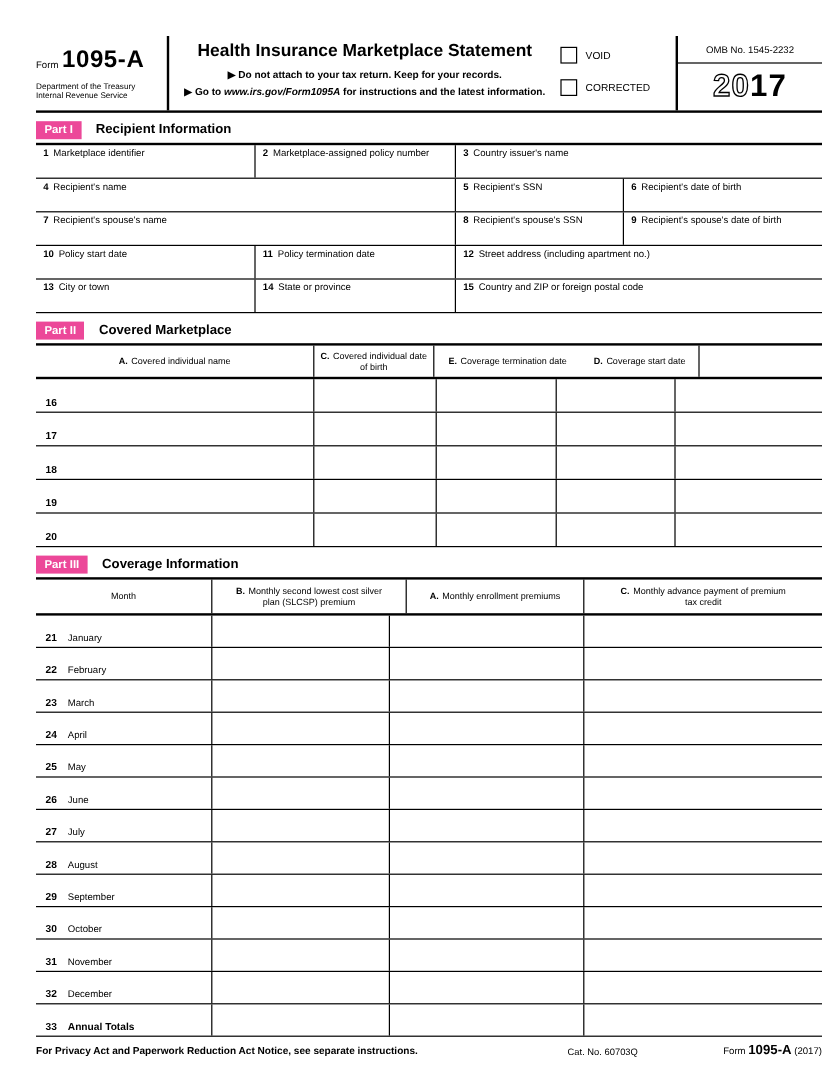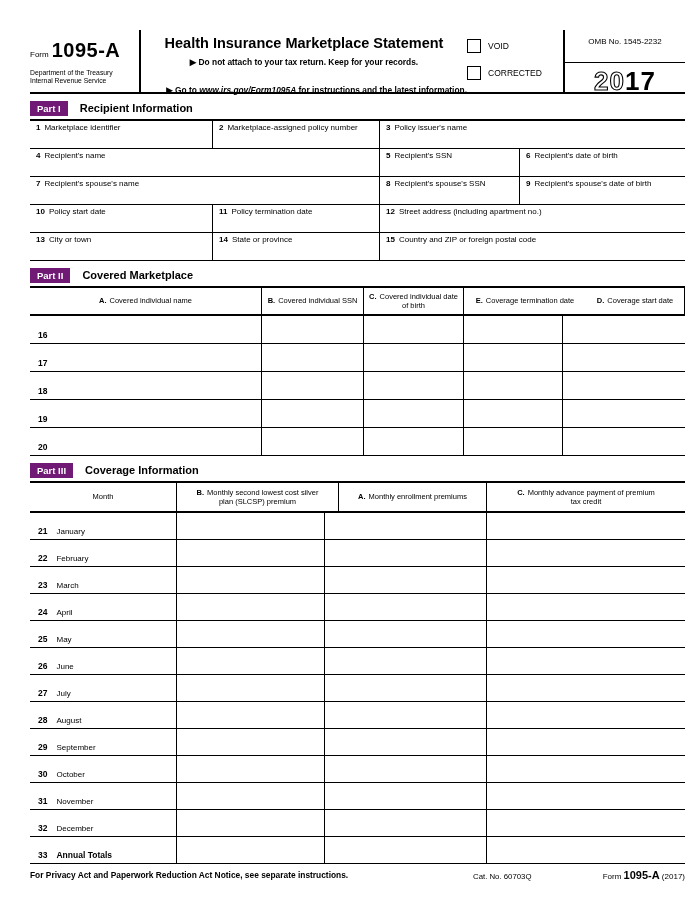--- a/index.html
+++ b/index.html
@@ -10,37 +10,37 @@
   
   .hdr { display:flex; height:64px; border-bottom:2px solid #000; }
   .hdr-left { width:111px; border-right:2px solid #000; padding-top:9px; }
   .form-line { display:flex; align-items:flex-end; }
   .form-word { font-size:8px; padding-bottom:3px; }
   .form-num  { font-size:20px; font-weight:bold; letter-spacing:.5px; margin-left:3px; }
   .dept { font-size:6.8px; margin-top:7px; line-height:1.25; }
   .hdr-mid { flex:1; text-align:center; padding-top:5px; }
   .hdr-title { font-size:14.5px; font-weight:bold; }
   .instr { font-size:8.4px; font-weight:bold; margin-top:6px; }
-  .instr2 { margin-top:18px;text-align:right; }
+  .instr2 { margin-top:4px; }
   .instr .url { font-style:italic; }
   .hdr-void { width:96px; padding-top:9px; }
   .chk-row { display:flex; align-items:center; margin-bottom:13px; }
   .chk { width:14px; height:14px; border:1.5px solid #000; background:#fff; }
   .chk-label { font-size:8.5px; margin-left:7px; }
   .hdr-omb { width:122px; border-left:2px solid #000; text-align:center; }
-  .omb { font-size:8px; padding:7px 0 16px; border-bottom:1.5px solid #000; }
+  .omb { font-size:8px; padding:7px 0 6px; border-bottom:1.5px solid #000; }
   .year { font-size:26px; font-weight:bold; margin-top:3px; letter-spacing:1px; }
   .y-out { color:#888; font-weight:bold; }
   @supports (-webkit-text-stroke: 1px #000) {
     .y-out { color:#fff; -webkit-text-stroke:1.1px #000; }
   }
 
   
   .part-row { display:flex; align-items:center; margin:7px 0 4px; height:14px; }
-  .part-badge { background:#701a75; color:#fff; font-weight:bold; font-size:9.5px; padding:2px 7px 2px; }
+  .part-badge { background:#ec4899; color:#fff; font-weight:bold; font-size:9.5px; padding:2px 7px 2px; }
   .part-title { font-weight:bold; font-size:11px; margin-left:12px; }
 
   
   .t1 { border-top:2px solid #000; }
   .t1row { display:flex; height:28px; border-bottom:1px solid #000; }
   .t1 .cell { padding:2px 2px 0 6px; font-size:8px; border-right:1px solid #000; line-height:1.2; }
   .t1 .cell.last { border-right:none; }
   .fnum { font-weight:bold; margin-right:4px; }
   .w183{width:183px} .w167{width:167px} .w305{width:305px}
   .w350{width:350px} .w140{width:140px} .w165{width:165px}
@@ -121,21 +121,21 @@
 
   <div class="part-row">
     <span class="part-badge">Part I</span>
     <span class="part-title">Recipient Information</span>
   </div>
 
   <div class="t1">
     <div class="t1row">
       <div class="cell w183"><span class="fnum">1</span><span>Marketplace identifier</span></div>
       <div class="cell w167"><span class="fnum">2</span><span>Marketplace-assigned policy number</span></div>
-      <div class="cell w305 last"><span class="fnum">3</span><span>Policy issuer's name</span></div>
+      <div class="cell w305 last"><span class="fnum">3</span><span>Country issuer's name</span></div>
     </div>
     <div class="t1row">
       <div class="cell w350"><span class="fnum">4</span><span>Recipient's name</span></div>
       <div class="cell w140"><span class="fnum">5</span><span>Recipient's SSN</span></div>
       <div class="cell w165 last"><span class="fnum">6</span><span>Recipient's date of birth</span></div>
     </div>
     <div class="t1row">
       <div class="cell w350"><span class="fnum">7</span><span>Recipient's spouse's name</span></div>
       <div class="cell w140"><span class="fnum">8</span><span>Recipient's spouse's SSN</span></div>
       <div class="cell w165 last"><span class="fnum">9</span><span>Recipient's spouse's date of birth</span></div>
@@ -154,23 +154,20 @@
 
   <div class="part-row">
     <span class="part-badge">Part II</span>
     <span class="part-title">Covered Marketplace</span>
   </div>
 
   <div class="t2">
     <div class="thead">
       <div class="th p2a">
           <span><span class="cletter">A.</span><span>Covered individual name</span></span>
-        </div>
-      <div class="th p2b">
-          <span><span class="cletter">B.</span><span>Covered individual SSN</span></span>
         </div>
       <div class="th p2c">
           <span><span class="cletter">C.</span><span>Covered individual date of birth</span></span>
         </div>
       <div class="th p2e last">
           <span><span class="cletter">E.</span><span>Coverage termination date</span></span>
         </div>
       <div class="th p2d">
           <span><span class="cletter">D.</span><span>Coverage start date</span></span>
         </div>

